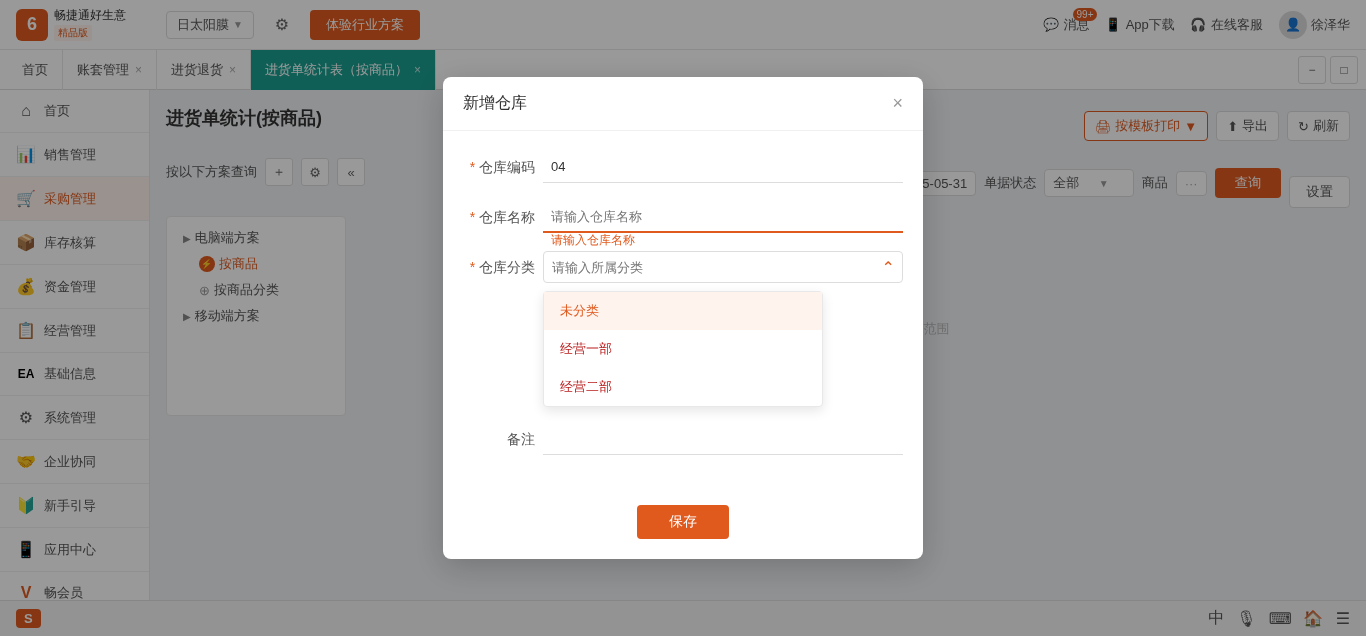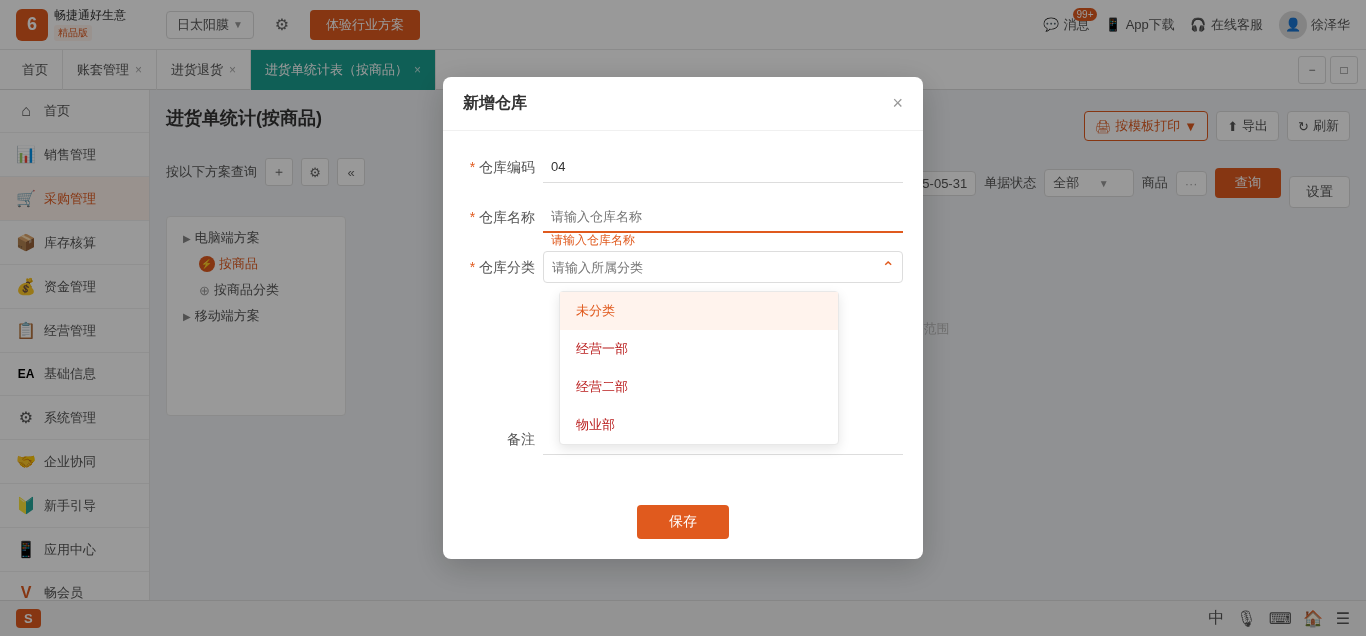--- a/index.html
+++ b/index.html
@@ -206,21 +206,21 @@
       width: 480px;
       box-shadow: 0 8px 32px rgba(0,0,0,0.2);
       position: relative;
       z-index: 101;
     }
     .modal-header {
       padding: 16px 20px;
       border-bottom: 1px solid #f0f0f0;
       display: flex; align-items: center; justify-content: space-between;
     }
-    .modal-title { font-size: 16px; font-weight: bold; color: #333; }
+    .modal-title { font-size: 16px; font-weight: normal; color: #333; }
     .modal-close { cursor: pointer; color: #999; font-size: 18px; }
     .modal-body { padding: 20px; }
     .form-row {
       display: flex; align-items: flex-start;
       margin-bottom: 18px; position: relative;
     }
     .form-label {
       width: 80px; text-align: right; padding-right: 8px;
       font-size: 14px; color: #555; line-height: 32px; white-space: nowrap;
     }
@@ -525,25 +525,24 @@
         <div class="error-msg">请输入仓库名称</div>
       </div>
 
       <div class="form-row" style="position:relative;margin-bottom:0;">
         <label class="form-label required">仓库分类</label>
         <div class="form-select-wrap">
           <input class="form-select-input" type="text" placeholder="请输入所属分类" style="">
           <span class="select-arrow">⌃</span>
         </div>
 
-        <div class="dropdown-list" style="left:96px;top:36px;">
+        <div class="dropdown-list" style="left:80px;top:36px;">
           <div class="dropdown-item active">未分类</div>
           <div class="dropdown-item">经营一部</div>
           <div class="dropdown-item">经营二部</div>
-          <div class="dropdown-item">物业部</div>
         </div>
       </div>
 
       <div class="form-row" style="margin-top:140px;">
         <label class="form-label">备注</label>
         <input class="form-input" type="text" style="">
       </div>
     </div>
     <div class="modal-footer">
       <button class="btn-save">保存</button>

